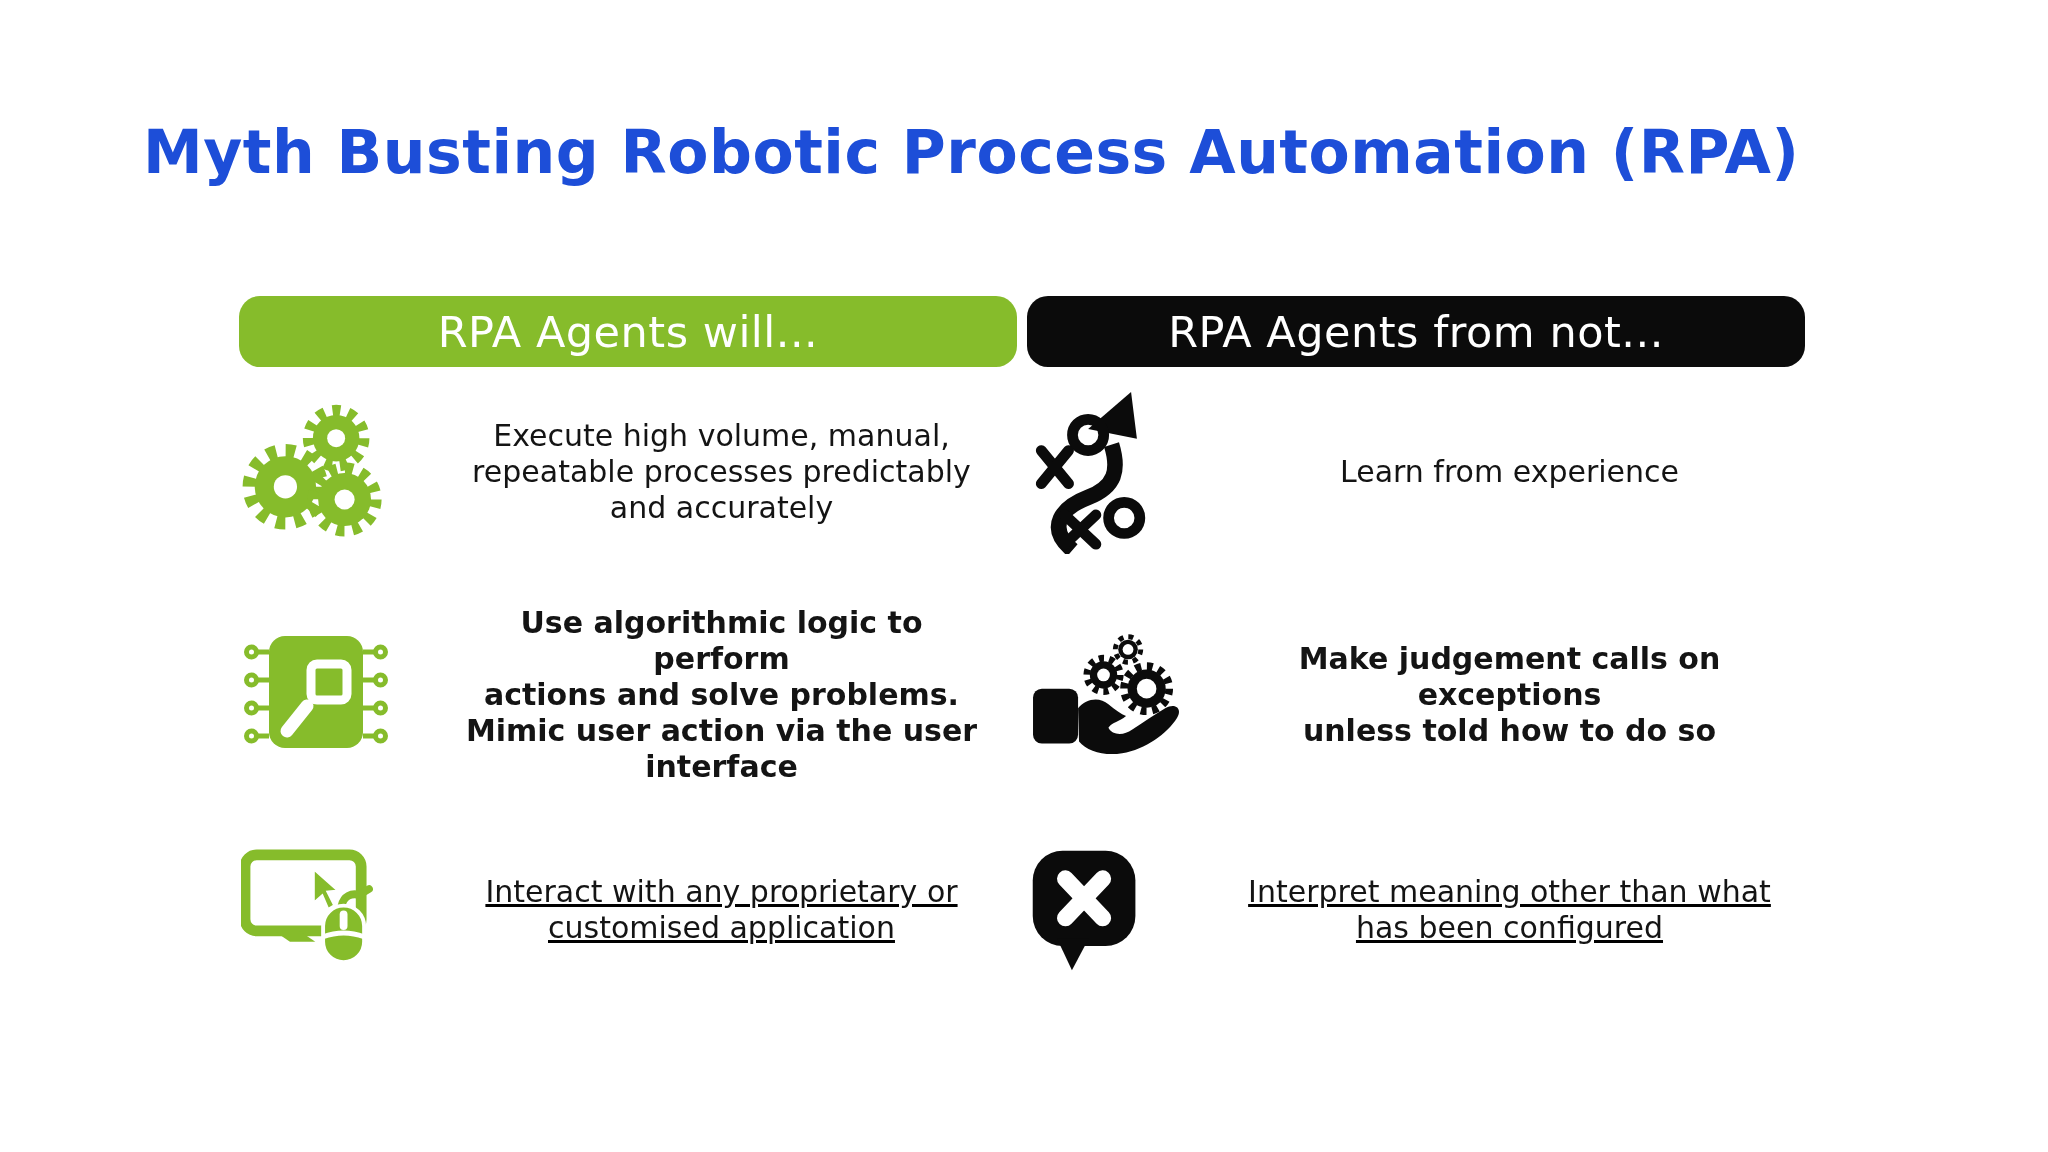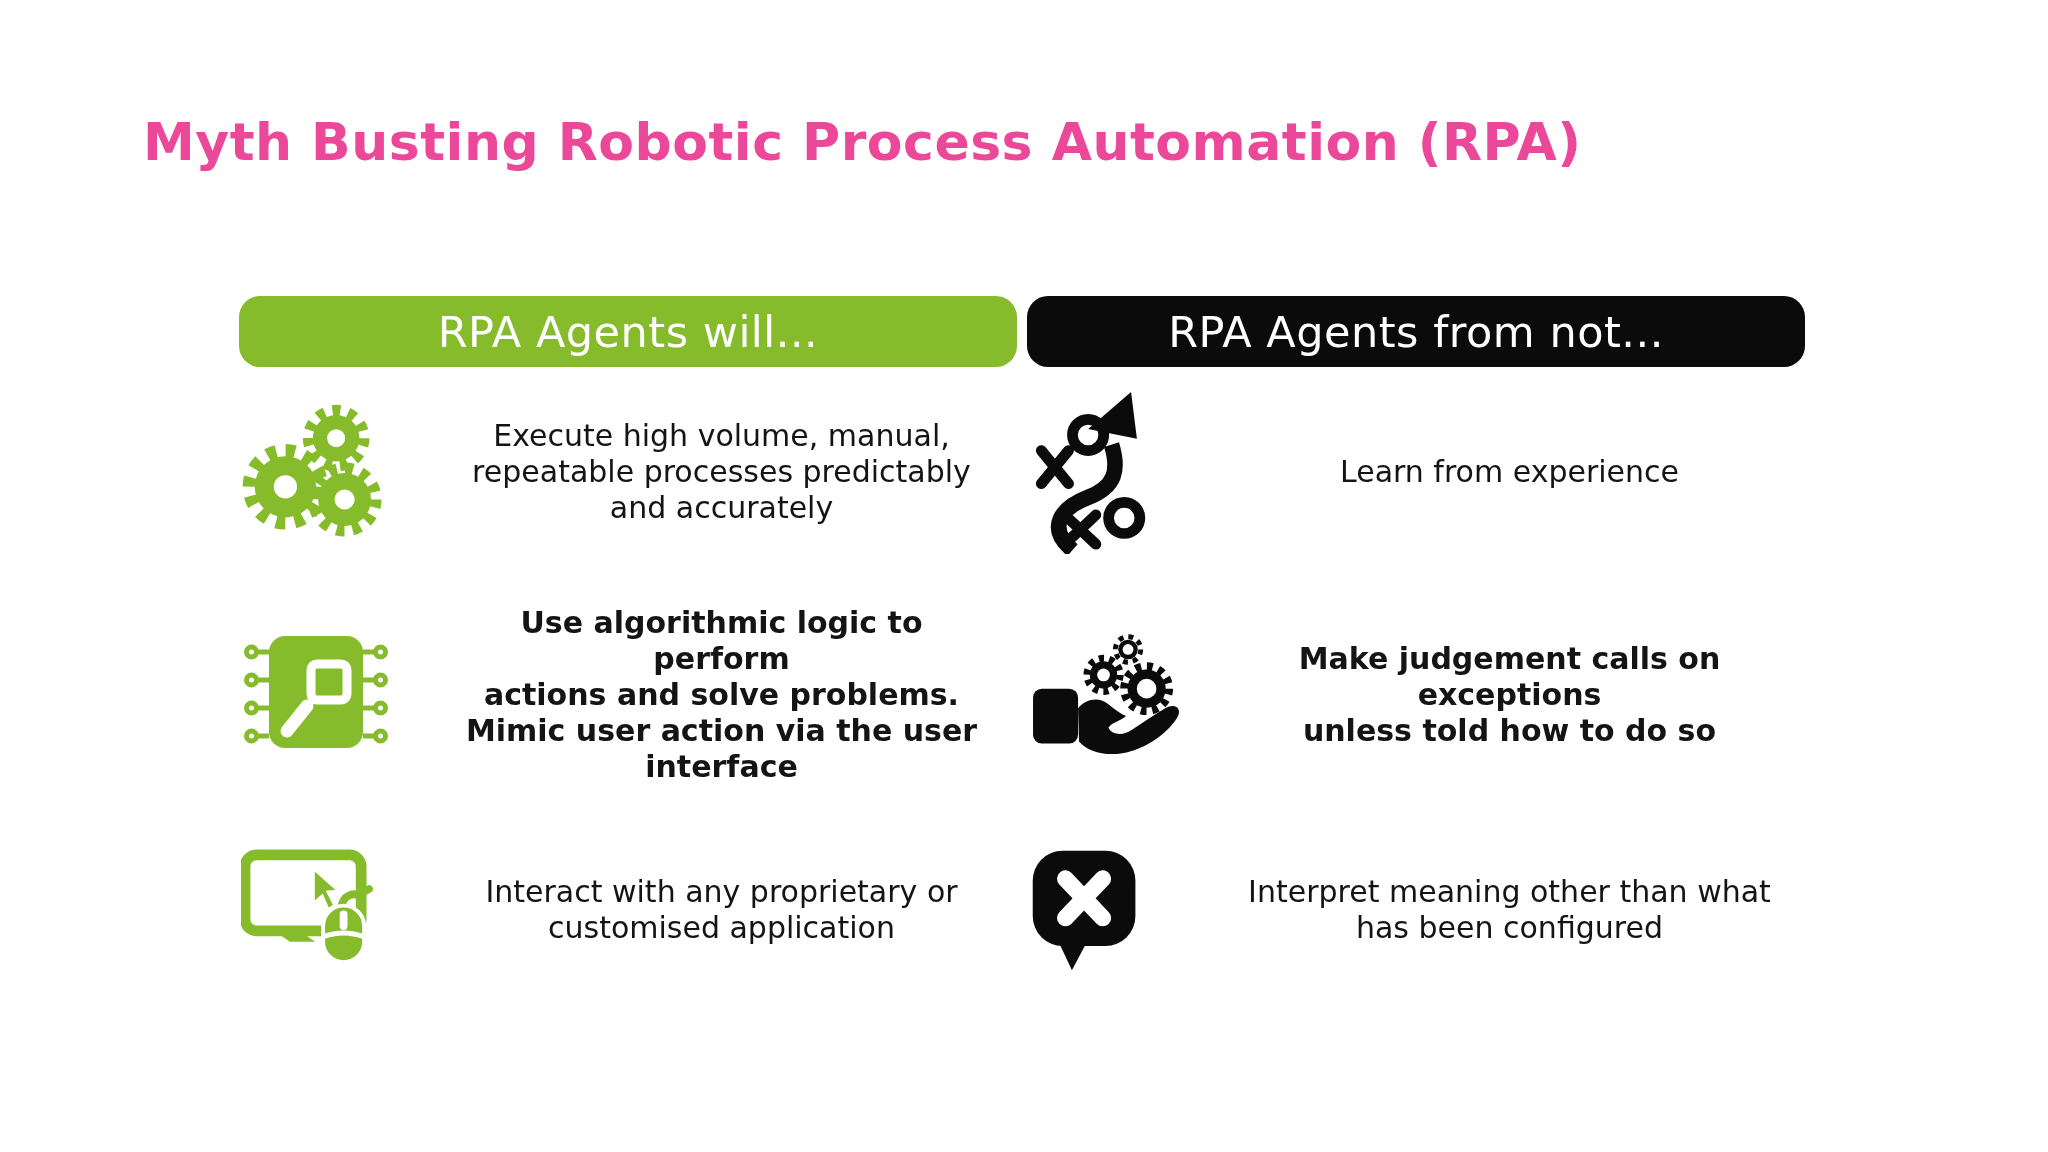--- a/index.html
+++ b/index.html
@@ -11,40 +11,40 @@
   }
   html,body{margin:0;padding:0;}
   body{
     width:2048px;height:1152px;overflow:hidden;
     background:var(--bg);
     font-family:"DejaVu Sans","Liberation Sans",sans-serif;
   }
   .slide{position:relative;width:2048px;height:1152px;background:var(--bg);}
   .title{
     position:absolute;left:143px;top:78px;
-    font-size:52px;line-height:1.15;color:#ec4899;
+    font-size:60px;line-height:1.15;color:#1d4ed8;
     letter-spacing:0.5px;white-space:nowrap;
   }
   .columns{
     position:absolute;left:239px;top:296px;width:1566px;
     display:flex;gap:10px;
   }
   .col{flex:1 1 0;min-width:0;}
   .col-header{
     height:71px;border-radius:21px;
     display:flex;align-items:center;justify-content:center;
     font-size:43px;color:var(--headertext);
     letter-spacing:0.5px;
   }
   .col-header.green{background:var(--green);}
   .col-header.black{background:var(--dark);}
   .row{display:flex;align-items:center;}
   .row1{margin-top:12px;height:186px;}
   .row2{margin-top:30px;height:200px;font-weight:bold;}
-  .row3{margin-top:20px;height:190px;}
+  .row3{margin-top:20px;height:190px;text-decoration:underline;}
   .iconbox{
     flex:0 0 185px;display:flex;align-items:center;justify-content:flex-start;
     padding-left:2px;
   }
   .textbox{
     flex:1 1 auto;display:flex;align-items:center;justify-content:center;
     padding:0 14px;
   }
   .item-text{
     margin:17px;text-align:center;white-space:pre-line;

